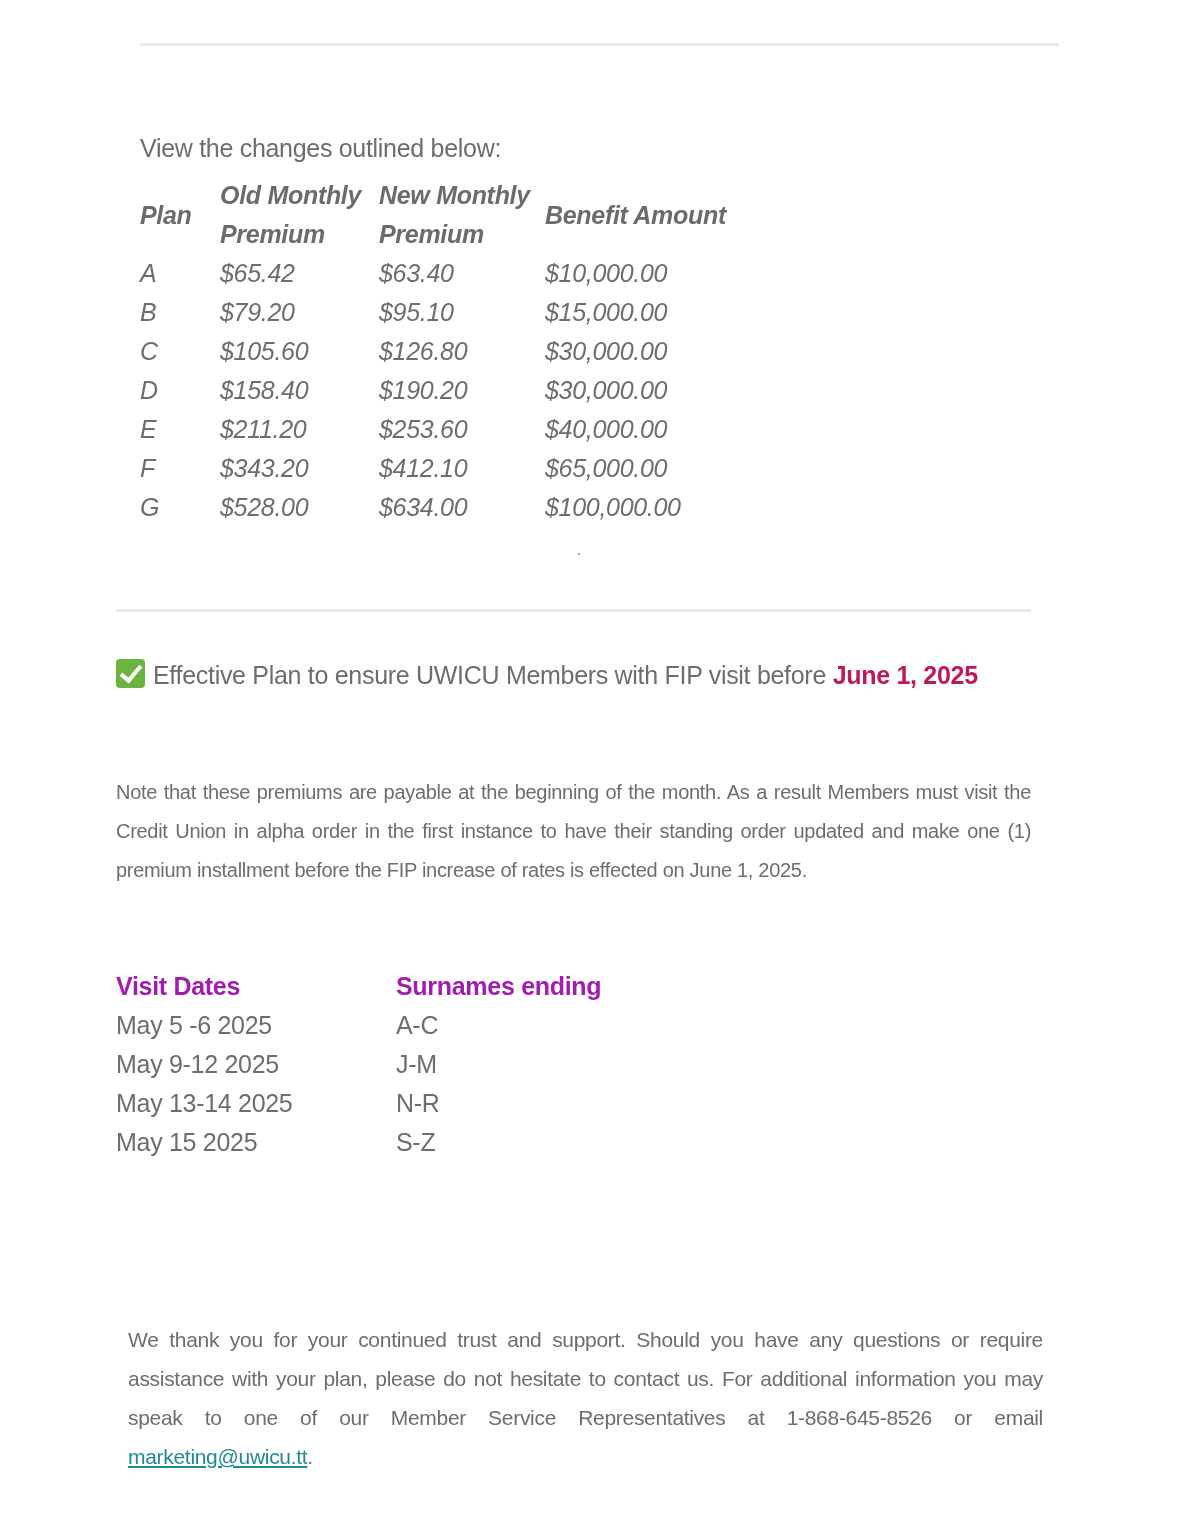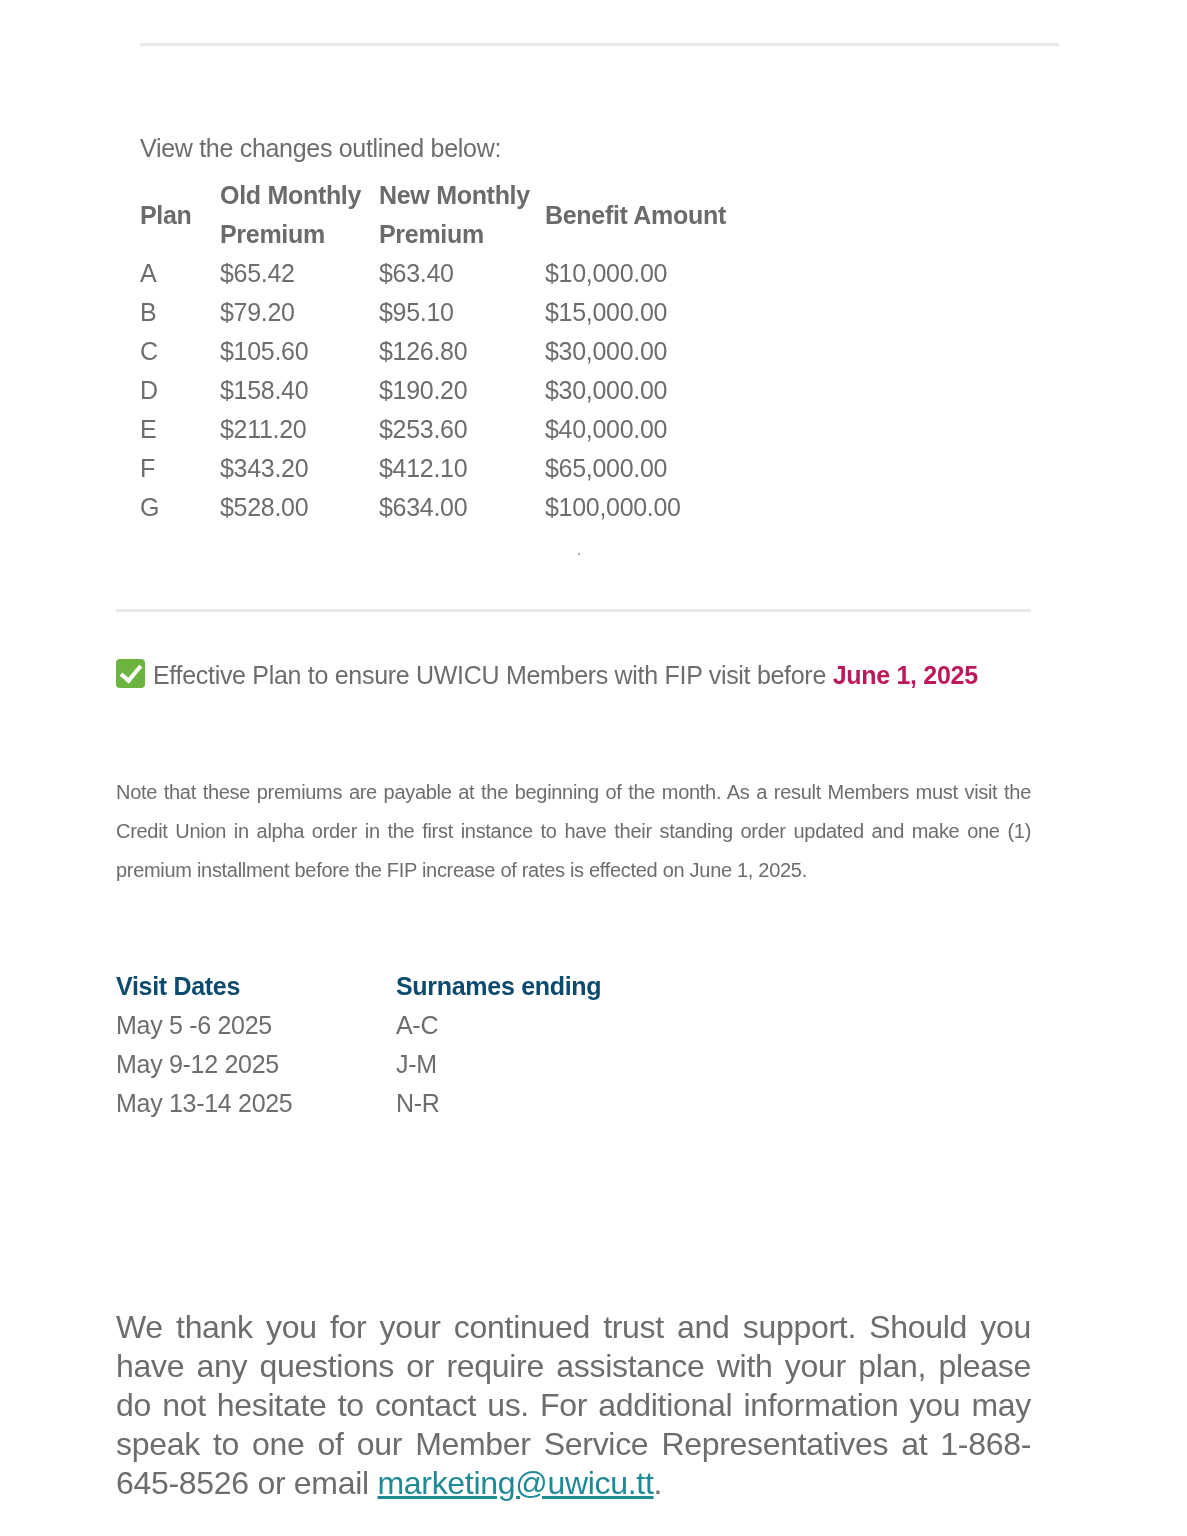--- a/index.html
+++ b/index.html
@@ -4,35 +4,35 @@
   <style>
     html, body { margin: 0; padding: 0; background: #ffffff; }
     body {
       width: 1187px; height: 1536px; position: relative; overflow: hidden;
       font-family: "Liberation Sans", sans-serif; color: #6d6d6d;
     }
     .rule { position: absolute; height: 3px; background: #e9e9e9; }
     #rule1 { left: 140px; top: 43px; width: 919px; }
     #rule2 { left: 116px; top: 609px; width: 915px; }
     .intro { position: absolute; left: 140px; top: 94px; font-size: 25px; letter-spacing: -0.3px; margin-top: 40px; }
-    table.plans { position: absolute; left: 140px; top: 176px; border-collapse: collapse; font-size: 25px; }
+    table.plans { position: absolute; left: 140px; top: 176px; border-collapse: collapse; font-size: 25px; font-style: italic; }
     table.plans th { font-weight: bold; text-align: left; vertical-align: middle; padding: 0; line-height: 39px; color: #6b6b6b; letter-spacing: -0.3px; }
     table.plans td { padding: 0; line-height: 39px; letter-spacing: -0.3px; }
     .c0 { width: 80px; } .c1 { width: 159px; } .c2 { width: 166px; } .c3 { width: 220px; }
     .dot { position: absolute; left: 578px; top: 553px; width: 2px; height: 2px; background: #aaa; }
     .effective { position: absolute; left: 116px; top: 656px; width: 880px; font-size: 25px; line-height: 39px; letter-spacing: -0.3px; }
     .check { display: inline-block; width: 29px; height: 29px; background: #6cb33f; border-radius: 4px; vertical-align: -4px; margin-right: 8px; position: relative; }
     .check::after { content: ""; position: absolute; left: 9px; top: 2px; width: 8px; height: 17px; border: solid #fff; border-width: 0 4px 4px 0; transform: rotate(40deg); }
     .effective b { color: #be185d; }
     .note { position: absolute; left: 116px; top: 773px; width: 915px; font-size: 20px; line-height: 39px; text-align: justify; letter-spacing: -0.3px; margin: 0; }
     table.visits { position: absolute; left: 116px; top: 967px; border-collapse: collapse; font-size: 25px; }
-    table.visits th { text-align: left; font-weight: bold; padding: 0; line-height: 39px; color: #0c4a6e; letter-spacing: -0.3px; }
+    table.visits th { text-align: left; font-weight: bold; padding: 0; line-height: 39px; color: #a21caf; letter-spacing: -0.3px; }
     table.visits td { padding: 0; line-height: 39px; letter-spacing: -0.3px; white-space: pre; }
     .v0 { width: 280px; } .v1 { width: 260px; }
-    .thanks { position: absolute; left: 116px; top: 1308px; width: 915px; font-size: 32px; line-height: 39px; text-align: justify; letter-spacing: -0.3px; margin: 0; }
+    .thanks { position: absolute; left: 116px; top: 1308px; width: 915px; font-size: 21px; line-height: 39px; text-align: justify; letter-spacing: -0.3px; margin: 12px; }
     .thanks a { color: #1f8a96; text-decoration: underline; }
   </style>
 </head>
 <body>
 
 <div class="rule" id="rule1"></div>
 
 <div class="intro">View the changes outlined below:</div>
 
 <table class="plans">
@@ -113,16 +113,20 @@
         <td>A-C</td>
       </tr>
     <tr>
         <td>May 9-12 2025</td>
         <td>J-M</td>
       </tr>
     <tr>
         <td>May 13-14 2025</td>
         <td>N-R</td>
       </tr>
+    <tr>
+        <td>May 15 2025</td>
+        <td>S-Z</td>
+      </tr>
   </tbody>
 </table>
 
 <p class="thanks"><span>We thank you for your continued trust and support. Should you have any questions or require assistance with your plan, please do not hesitate to contact us. For additional information you may speak to one of our Member Service Representatives at 1-868-645-8526 or email </span><a href="mailto:marketing@uwicu.tt">marketing@uwicu.tt</a><span>.</span></p>
 
 </body></html>

